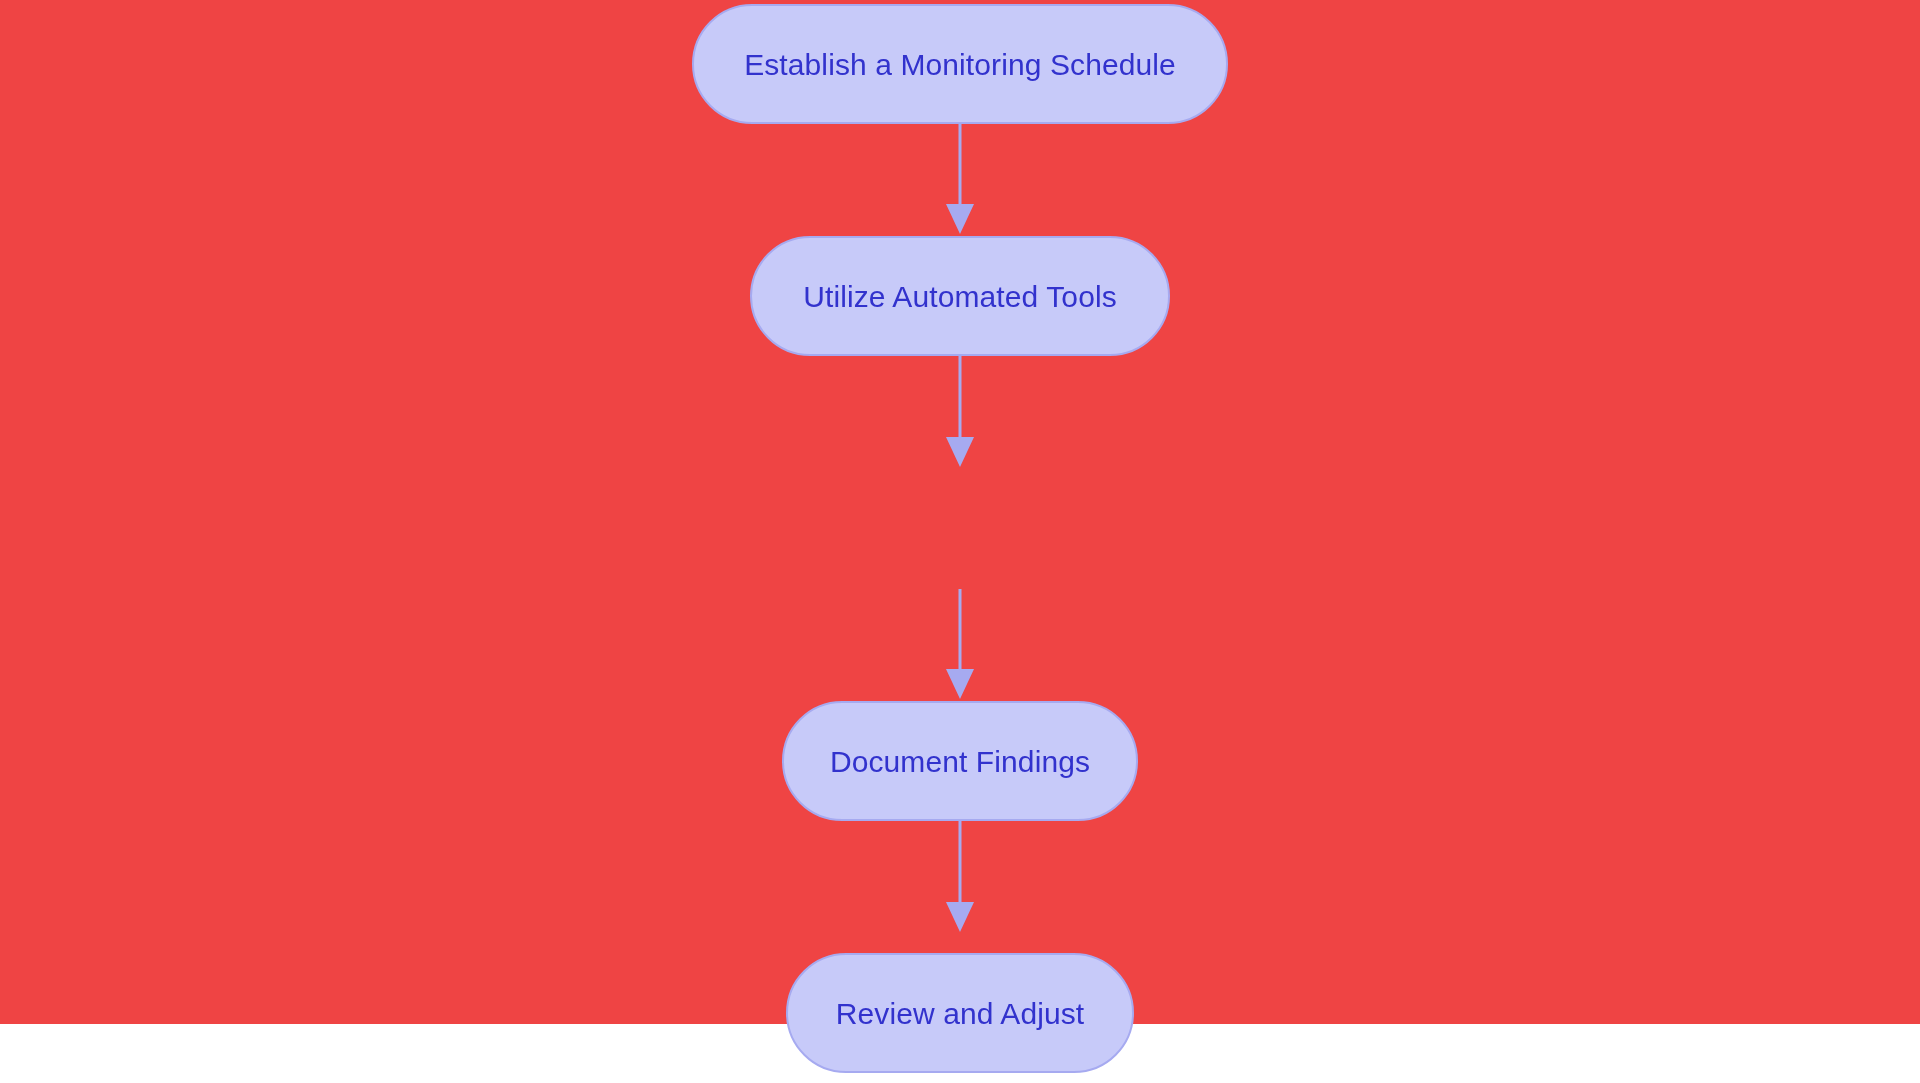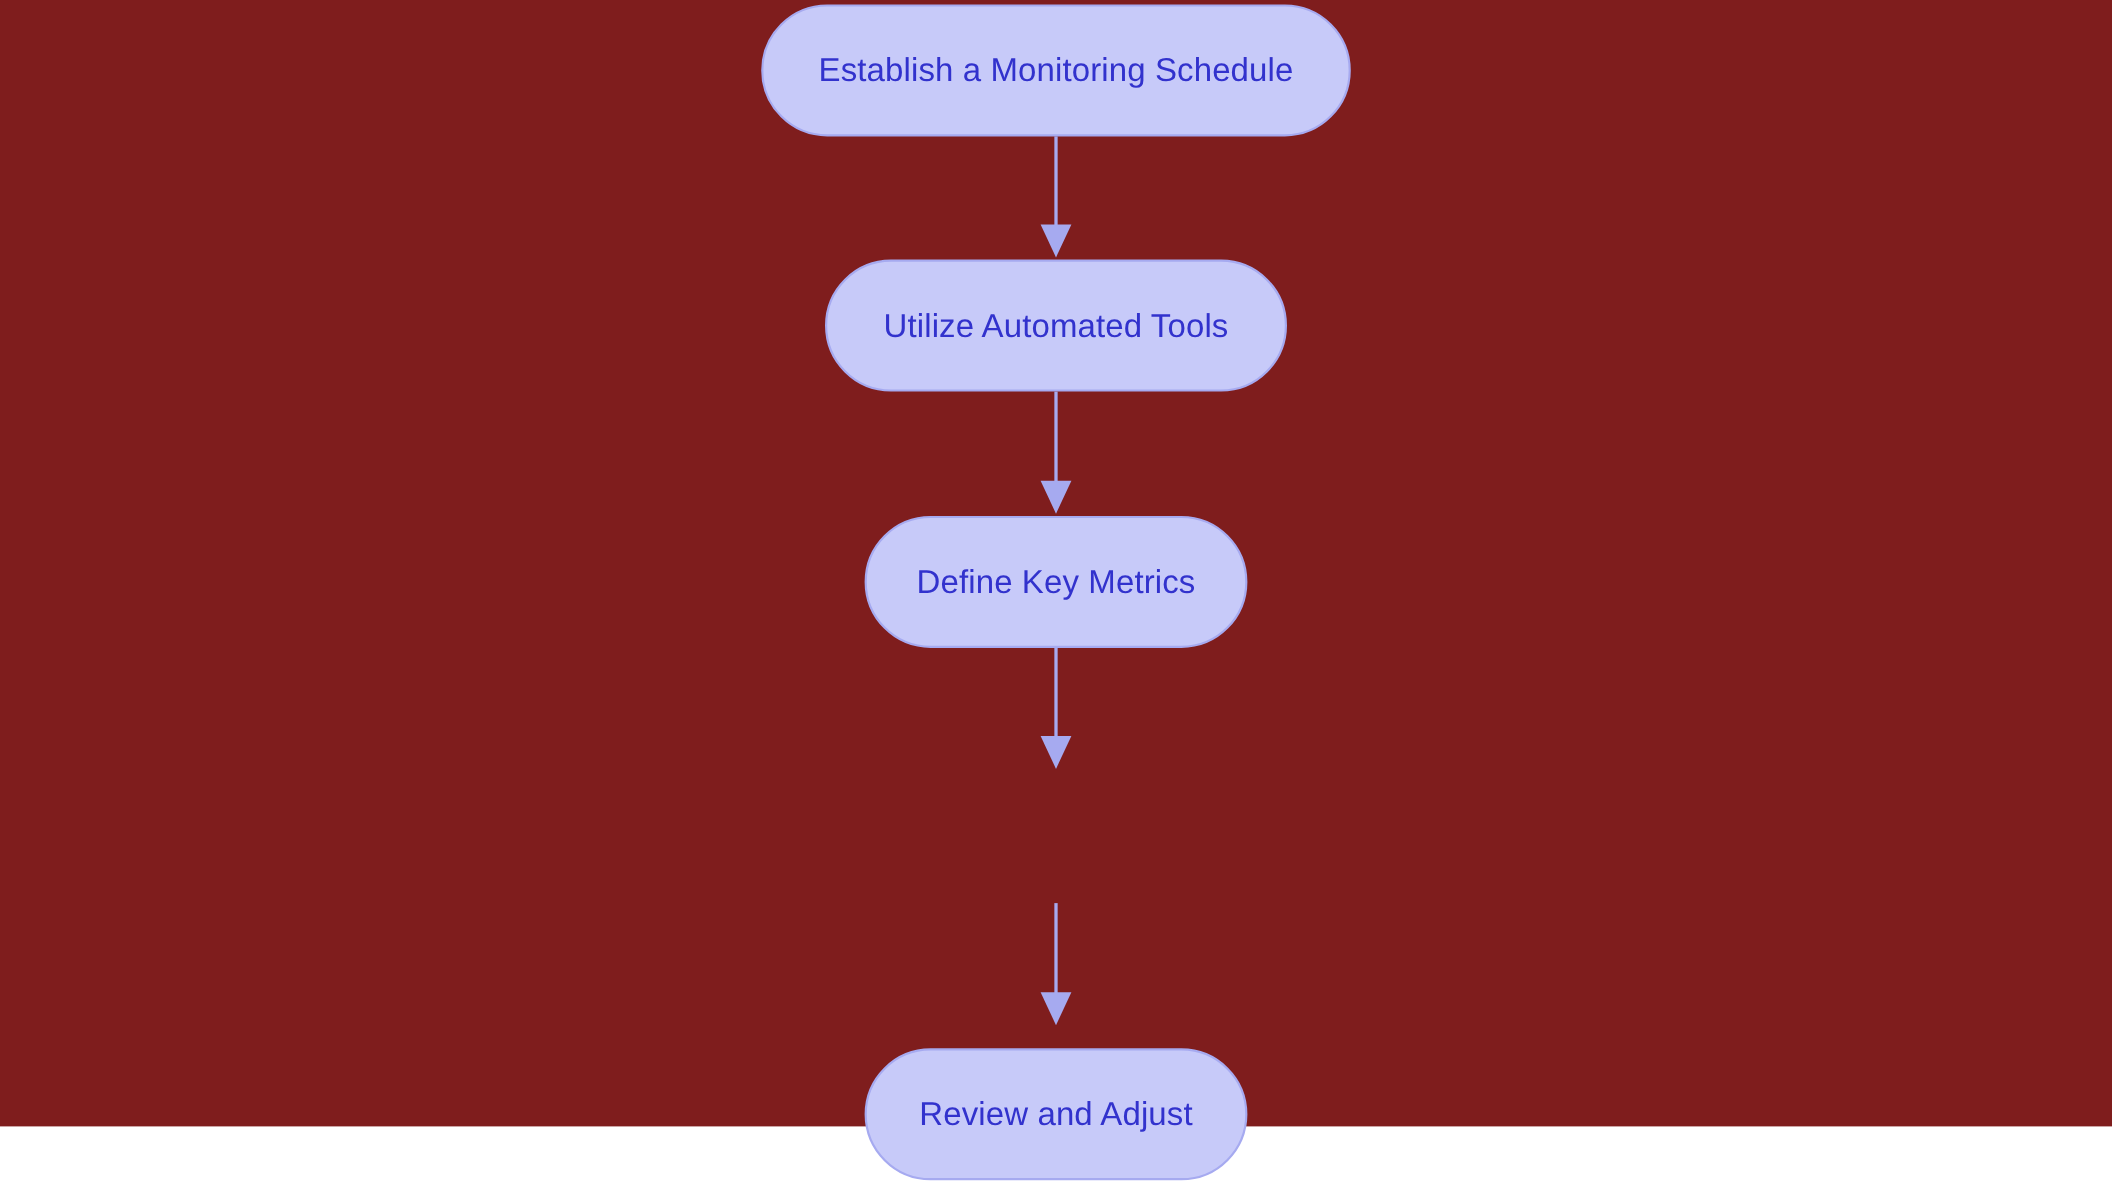--- a/index.html
+++ b/index.html
@@ -12,21 +12,21 @@
     height: 1083px;
     background: #ffffff;
     font-family: "Liberation Sans", "DejaVu Sans", sans-serif;
     overflow: hidden;
   }
 
   #flow-canvas {
     position: relative;
     width: 1920px;
     height: 1024px;
-    background: #7f1d1d;
+    background: #ef4444;
   }
 
   
   .flow-node {
     position: absolute;
     box-sizing: border-box;
     display: flex;
     align-items: center;
     justify-content: center;
     background: #c7caf9;
@@ -90,31 +90,31 @@
     <span class="flow-node-label">Utilize Automated Tools</span>
   </div>
 
   <div class="flow-edge edge-2" style="left:960px;">
     <svg width="40" height="113" viewBox="0 0 40 113">
       <line x1="20" y1="0" x2="20" y2="85" stroke="#a6aaf0" stroke-width="3"></line>
       <polygon points="20,111 6,81 34,81" fill="#a6aaf0"></polygon>
     </svg>
   </div>
 
-  <div class="flow-node node-3" style="left:960px;">
-    <span class="flow-node-label">Define Key Metrics</span>
-  </div>
 
   <div class="flow-edge edge-3" style="left:960px;">
     <svg width="40" height="112" viewBox="0 0 40 112">
       <line x1="20" y1="0" x2="20" y2="84" stroke="#a6aaf0" stroke-width="3"></line>
       <polygon points="20,110 6,80 34,80" fill="#a6aaf0"></polygon>
     </svg>
   </div>
 
+  <div class="flow-node node-4" style="left:960px;">
+    <span class="flow-node-label">Document Findings</span>
+  </div>
 
   <div class="flow-edge edge-4" style="left:960px;">
     <svg width="40" height="113" viewBox="0 0 40 113">
       <line x1="20" y1="0" x2="20" y2="85" stroke="#a6aaf0" stroke-width="3"></line>
       <polygon points="20,111 6,81 34,81" fill="#a6aaf0"></polygon>
     </svg>
   </div>
 
   <div class="flow-node node-5" style="left:960px;">
     <span class="flow-node-label">Review and Adjust</span>

